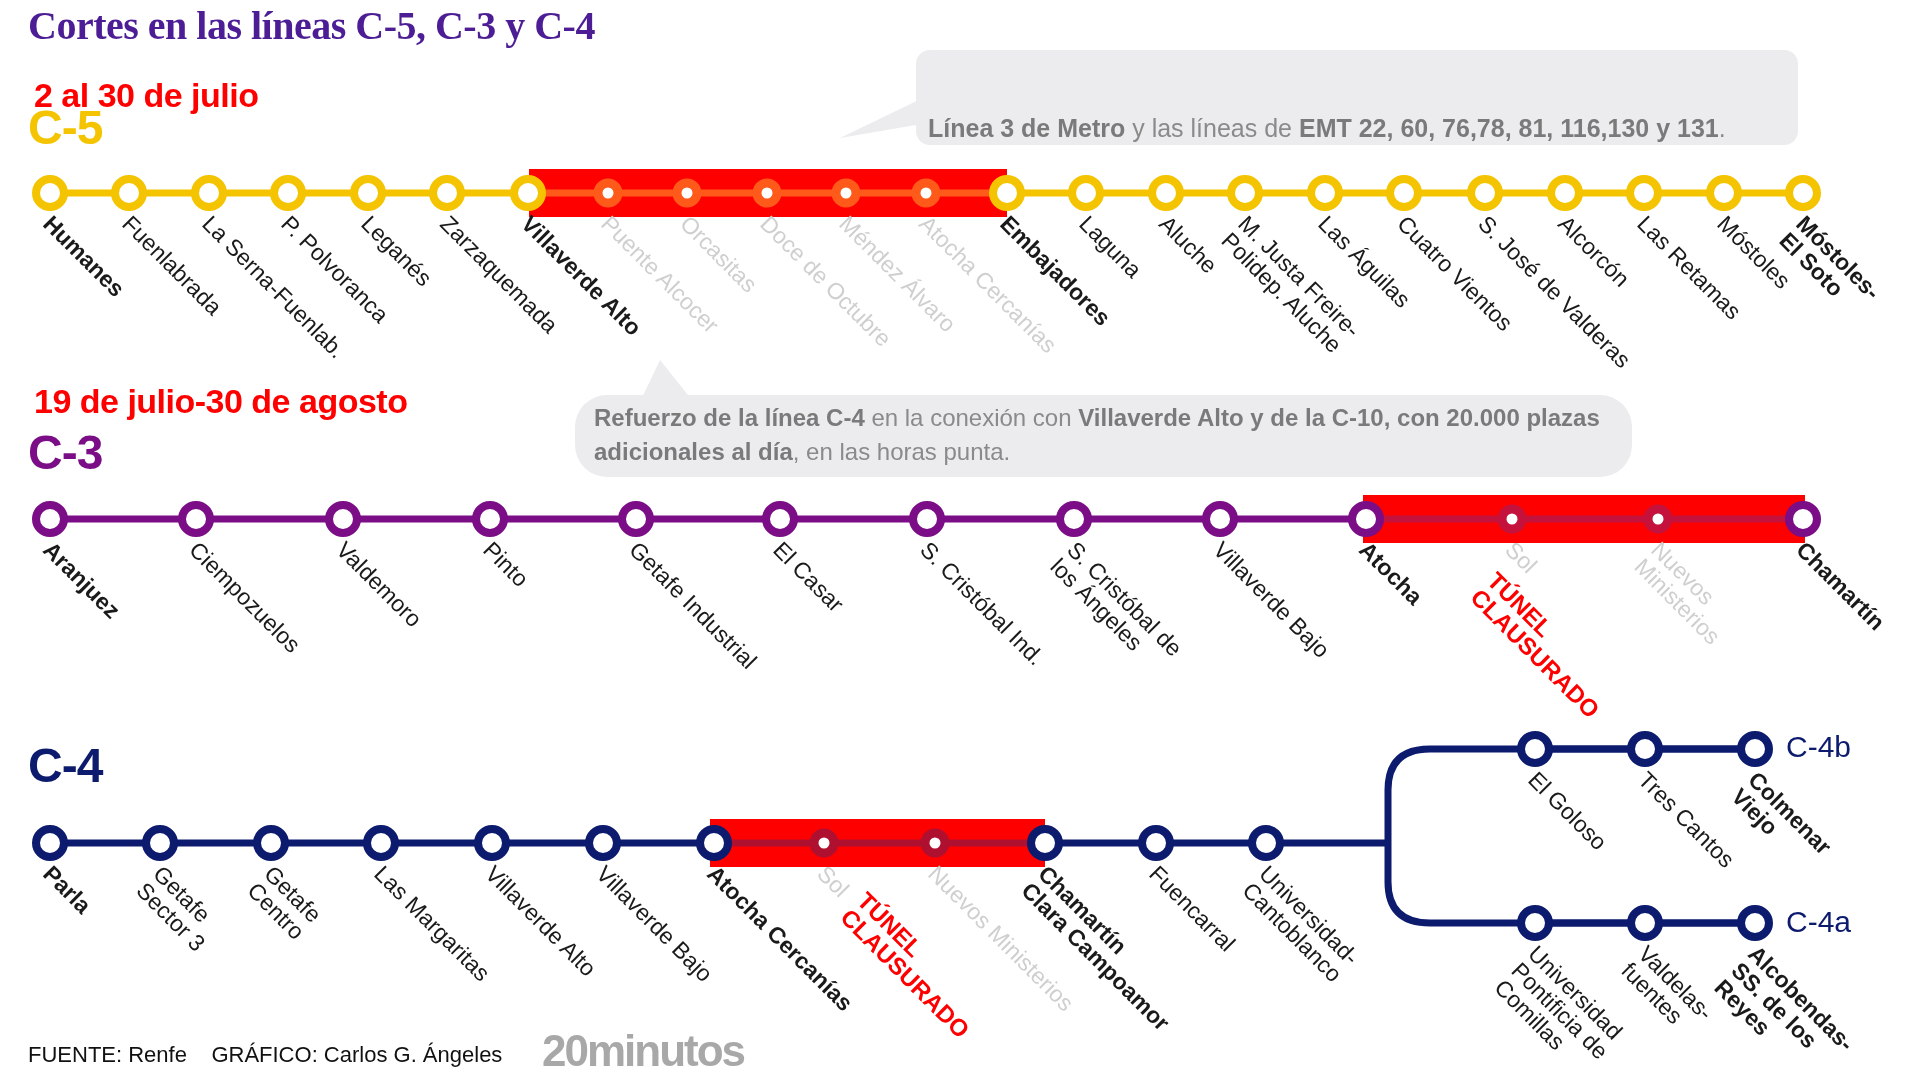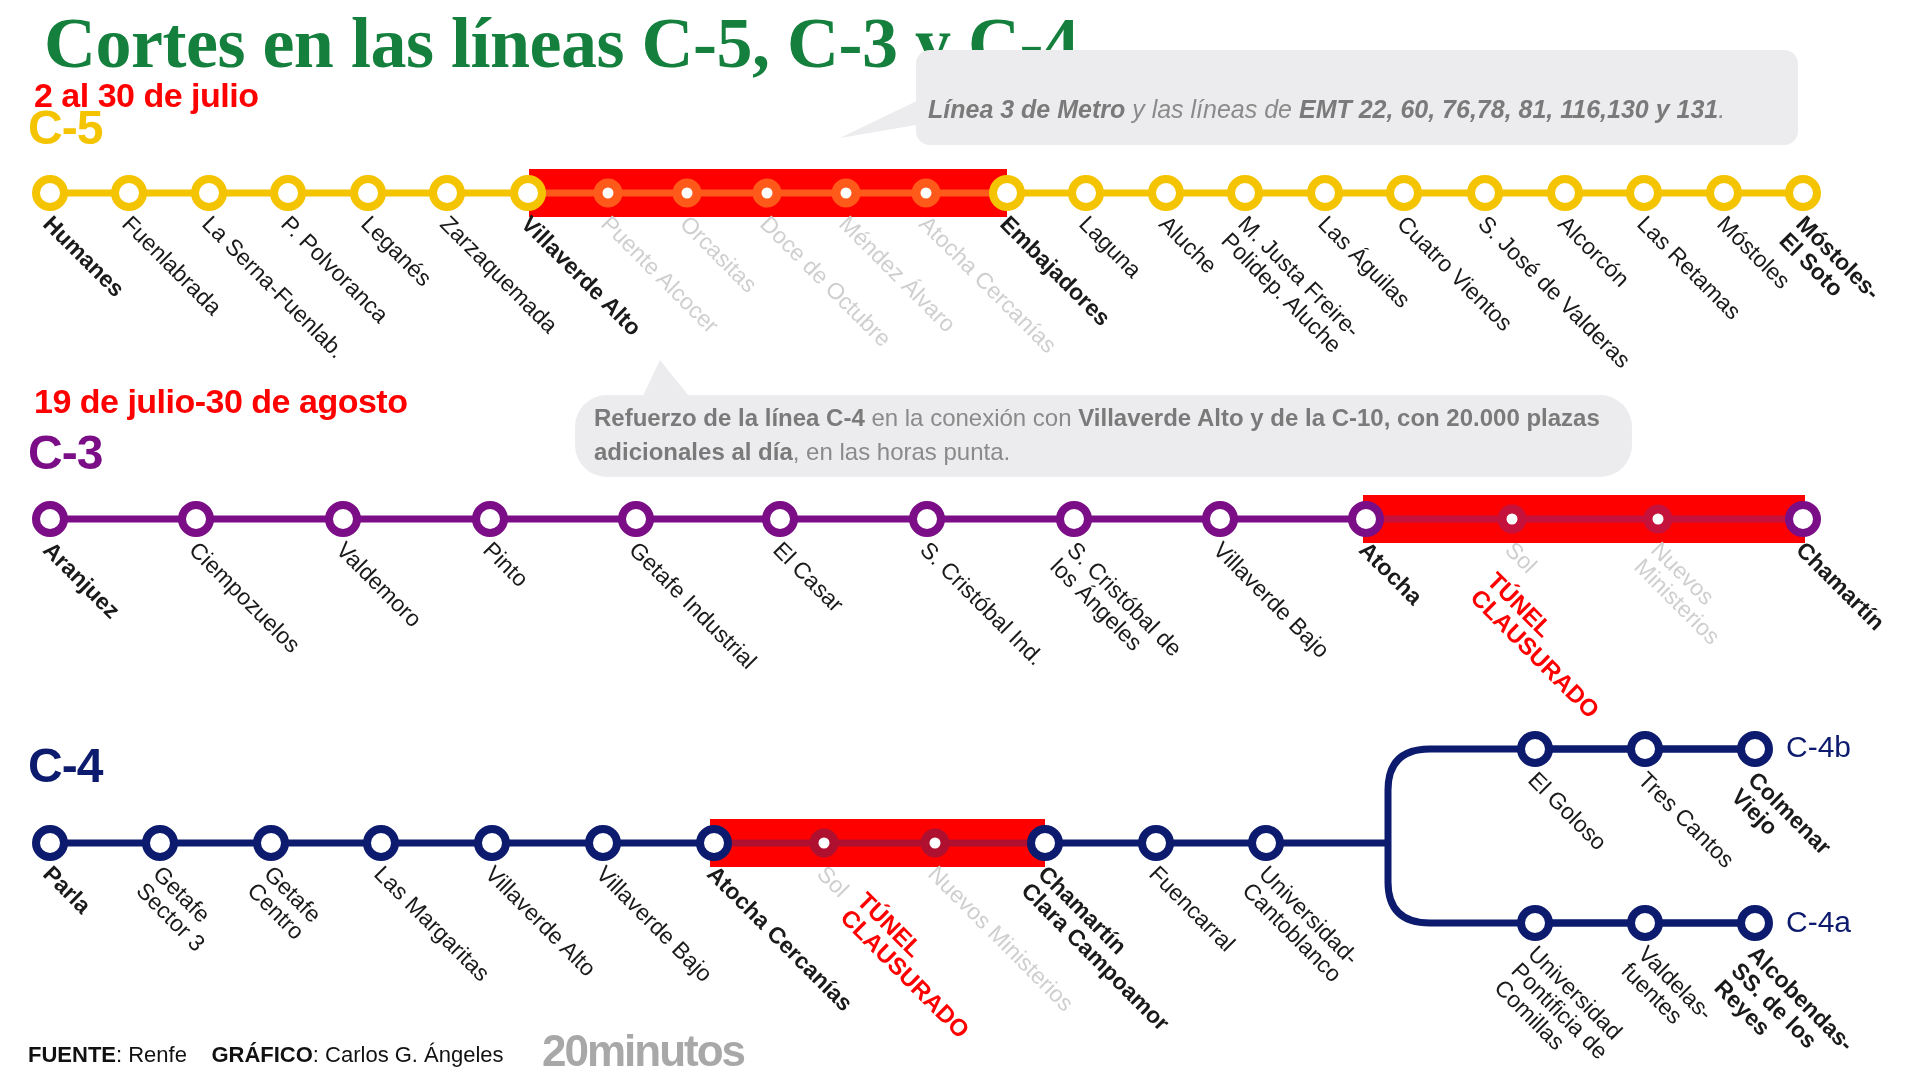--- a/index.html
+++ b/index.html
@@ -1,32 +1,32 @@
 <!DOCTYPE html>
 <html><head>
 <meta charset="utf-8">
 <style>
   html, body { margin:0; padding:0; background:#ffffff; }
   body { width:1920px; height:1080px; position:relative; overflow:hidden; font-family:"Liberation Sans", "DejaVu Sans", sans-serif; }
   .abs { position:absolute; }
-  .title { left:44px; top:2px; font-family:"Liberation Serif", "DejaVu Serif", serif; font-weight:bold; font-size:72px; color:#15803d; letter-spacing:-0.5px; white-space:nowrap; }
+  .title { left:28px; top:2px; font-family:"Liberation Serif", "DejaVu Serif", serif; font-weight:bold; font-size:40px; color:#4c1d95; letter-spacing:-0.5px; white-space:nowrap; }
   .date { font-weight:bold; color:#ff0000; font-size:34px; white-space:nowrap; letter-spacing:-0.5px; }
   .linename { font-weight:bold; font-size:48px; white-space:nowrap; letter-spacing:-1px; }
   .callout { background:#ececee; border-radius:14px; color:#8a8a8a; }
   .callout .t1 { color:#1a1a1a; font-weight:bold; font-size:30px; letter-spacing:-0.3px; white-space:nowrap; }
   .callout .t2 { font-size:25px; white-space:nowrap; }
   .callout b { color:#7a7a7a; }
   .callout2 { font-size:24px; line-height:34px; }
   .svgwrap { position:absolute; left:0; top:0; width:1920px; height:1080px; }
   .lbl { position:absolute; transform-origin:0 0; transform:rotate(45deg); font-size:23px; white-space:nowrap; color:#1a1a1a; line-height:24px; }
   .lbl.b { font-weight:bold; }
   .lbl.g { color:#cfcfcf; }
   .lbl.r { color:#ff0000; font-weight:bold; }
   .footer { left:28px; top:1042px; font-size:22px; color:#111; white-space:nowrap; }
-  .footer b { font-weight:bold; }
+  .footer b { font-weight:normal; }
   .brand { left:542px; top:1026px; font-size:44px; font-weight:bold; color:#a8a8a8; letter-spacing:-2px; white-space:nowrap; }
   .branch-tag { font-weight:normal; font-size:30px; color:#0d1b6e; white-space:nowrap; }
 </style>
 </head>
 <body>
 
 <div class="abs title">Cortes en las líneas C-5, C-3 y C-4</div>
 
 <div class="abs date" style="left:34px; top:76px;">2 al 30 de julio</div>
 <div class="abs linename" style="left:28px; top:100px; color:#f5c400;">C-5</div>
@@ -109,21 +109,21 @@
       <circle cx="1645" cy="749" r="14" fill="#fff" stroke="#0d1b6e" stroke-width="8"></circle>
       <circle cx="1755" cy="749" r="14" fill="#fff" stroke="#0d1b6e" stroke-width="8"></circle>
       <line x1="1535" y1="923" x2="1755" y2="923" stroke="#0d1b6e" stroke-width="7"></line>
       <circle cx="1535" cy="923" r="14" fill="#fff" stroke="#0d1b6e" stroke-width="8"></circle>
       <circle cx="1645" cy="923" r="14" fill="#fff" stroke="#0d1b6e" stroke-width="8"></circle>
       <circle cx="1755" cy="923" r="14" fill="#fff" stroke="#0d1b6e" stroke-width="8"></circle>
     </g>
 </svg>
 
 <div class="abs callout" style="left:916px; top:50px; width:882px; height:95px;">
-  <div class="t2" style="position:absolute; left:12px; top:45px;font-style:italic;"><b>Línea 3 de Metro</b><span> y las líneas de </span><b>EMT 22, 60, 76,78, 81, 116,130 y 131</b><span>.</span></div>
+  <div class="t2" style="position:absolute; left:12px; top:64px;"><b>Línea 3 de Metro</b><span> y las líneas de </span><b>EMT 22, 60, 76,78, 81, 116,130 y 131</b><span>.</span></div>
 </div>
 
 <div class="abs callout callout2" style="left:575px; top:395px; width:1057px; height:82px; padding:0; box-sizing:border-box;border-radius:32px;">
   <div style="position:absolute; left:19px; top:6px; width:1020px;"><b>Refuerzo de la línea C-4</b><span> en la conexión con </span><b>Villaverde Alto y de la C-10, con 20.000 plazas adicionales al día</b><span>, en las horas punta.</span></div>
 </div>
 
 <div id="labels">
     <div class="lbl b" style="left: 56px; top: 211px; white-space: pre;">Humanes</div>
     <div class="lbl" style="left: 135px; top: 211px; white-space: pre;">Fuenlabrada</div>
     <div class="lbl" style="left: 215px; top: 211px; white-space: pre;">La Serna-Fuenlab.</div>

